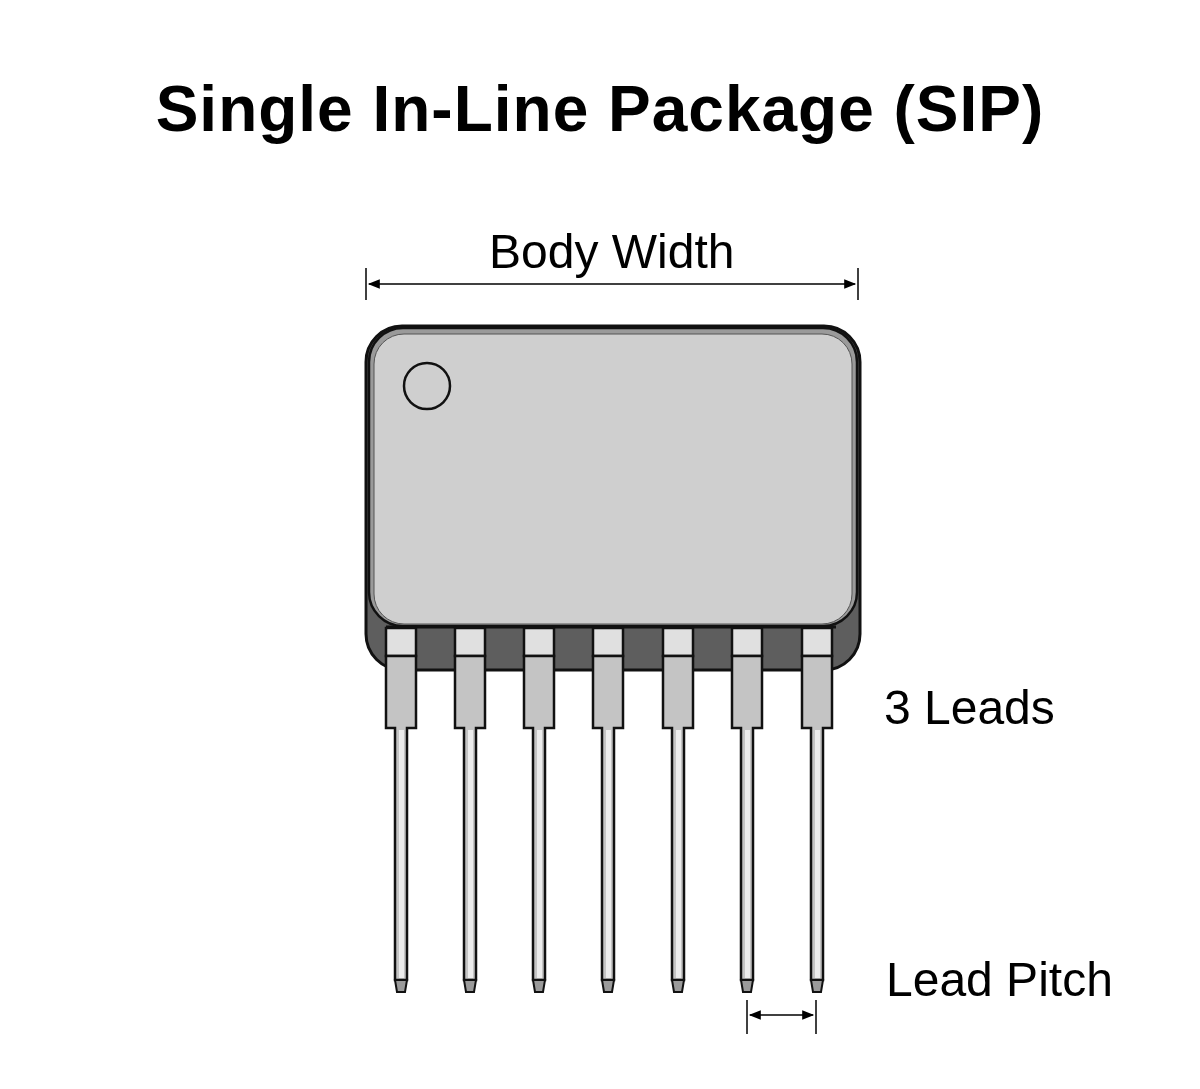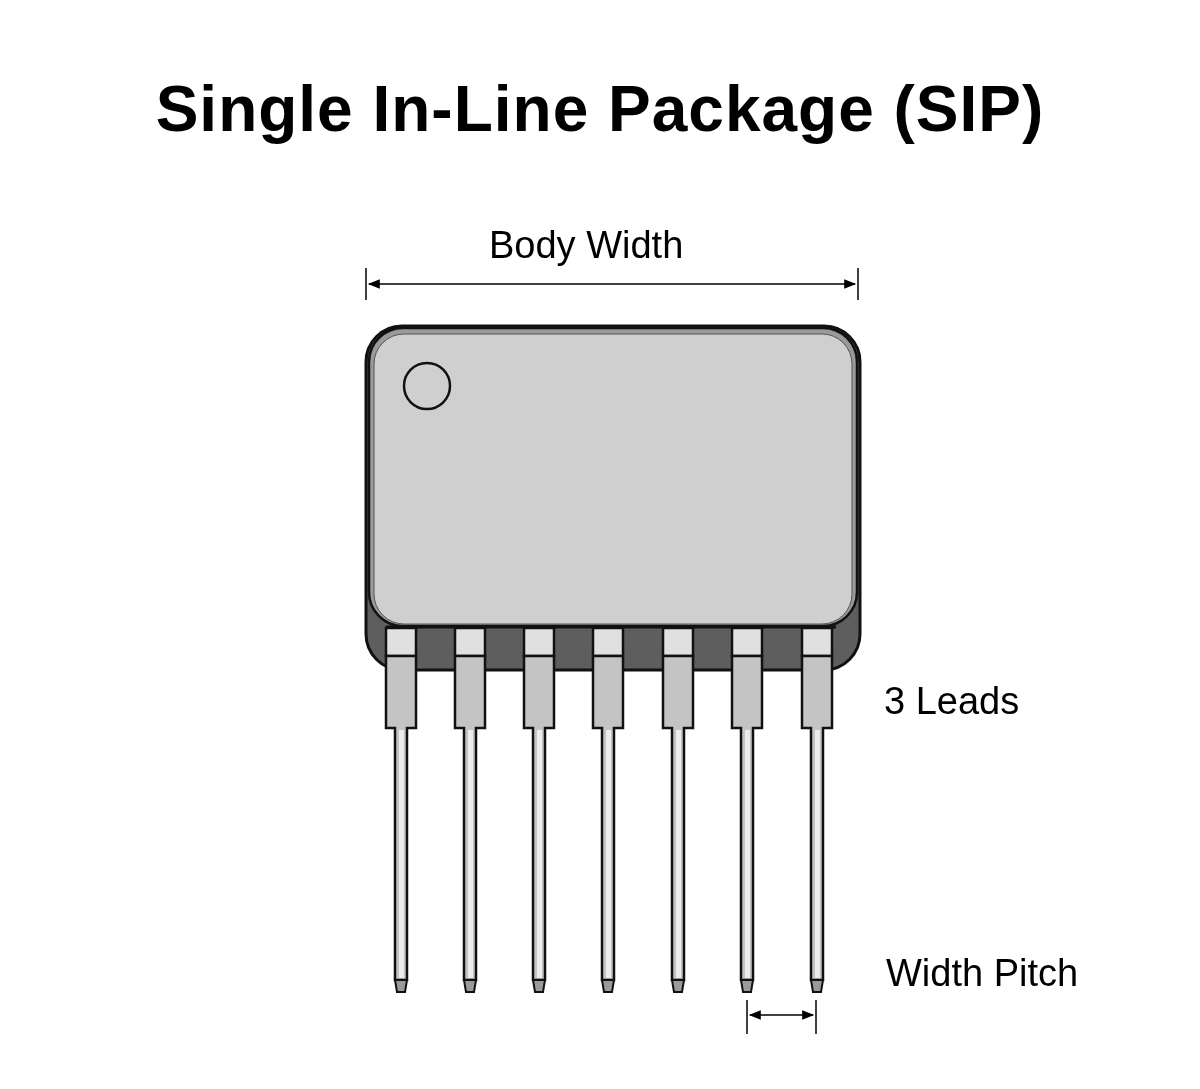--- a/index.html
+++ b/index.html
@@ -1,18 +1,18 @@
 <!DOCTYPE html>
 <html><head>
 <meta charset="utf-8">
 <style>
   html, body { margin: 0; padding: 0; background: #ffffff; }
   body { width: 1200px; height: 1089px; position: relative; overflow: hidden; font-family: "Liberation Sans", sans-serif; }
   .title { position: absolute; left: 0; top: 72px; width: 1200px; text-align: center; font-size: 64px; font-weight: bold; color: #000; letter-spacing: 1px; }
-  .label { position: absolute; font-size: 38px; color: #000; white-space: nowrap; }
+  .label { position: absolute; font-size: 48px; color: #000; white-space: nowrap; }
   #diagram { position: absolute; left: 0; top: 0; }
 </style>
 </head>
 <body>
 
 <div class="title">Single In-Line Package (SIP)</div>
 
 <svg id="diagram" width="1200" height="1089" viewBox="0 0 1200 1089">
   <defs>
     <marker id="arr" viewBox="0 0 10 10" refX="9" refY="5" markerWidth="10" markerHeight="8" orient="auto-start-reverse">
@@ -84,13 +84,13 @@
 
   <g>
     <line x1="747" y1="1000" x2="747" y2="1034" stroke="#000" stroke-width="1.5"></line>
     <line x1="816" y1="1000" x2="816" y2="1034" stroke="#000" stroke-width="1.5"></line>
     <line x1="750" y1="1015" x2="813" y2="1015" stroke="#000" stroke-width="1.5" marker-start="url(#arr)" marker-end="url(#arr)"></line>
   </g>
 </svg>
 
 <div class="label" style="left:489px; top:224px;">Body Width</div>
 <div class="label" style="left:884px; top:680px;">3 Leads</div>
-<div class="label" style="left:886px; top:952px;">Width Pitch</div>
+<div class="label" style="left:886px; top:952px;">Lead Pitch</div>
 
 </body></html>

